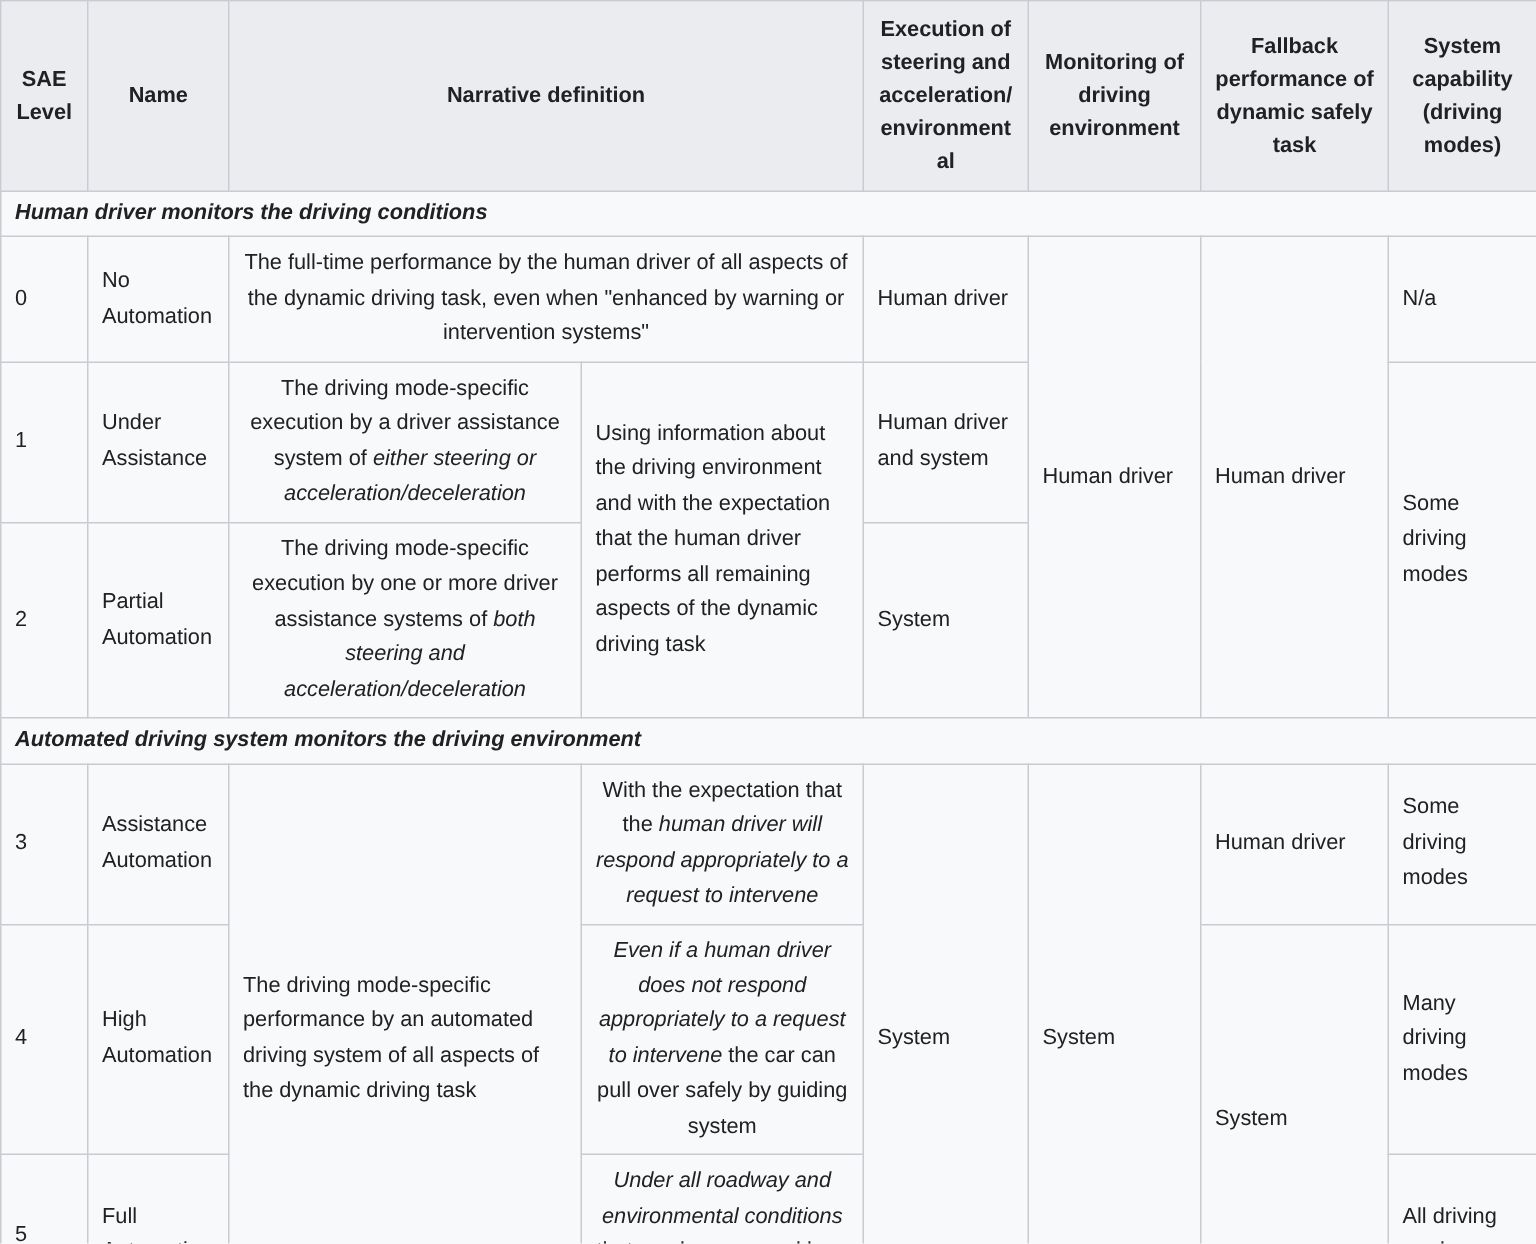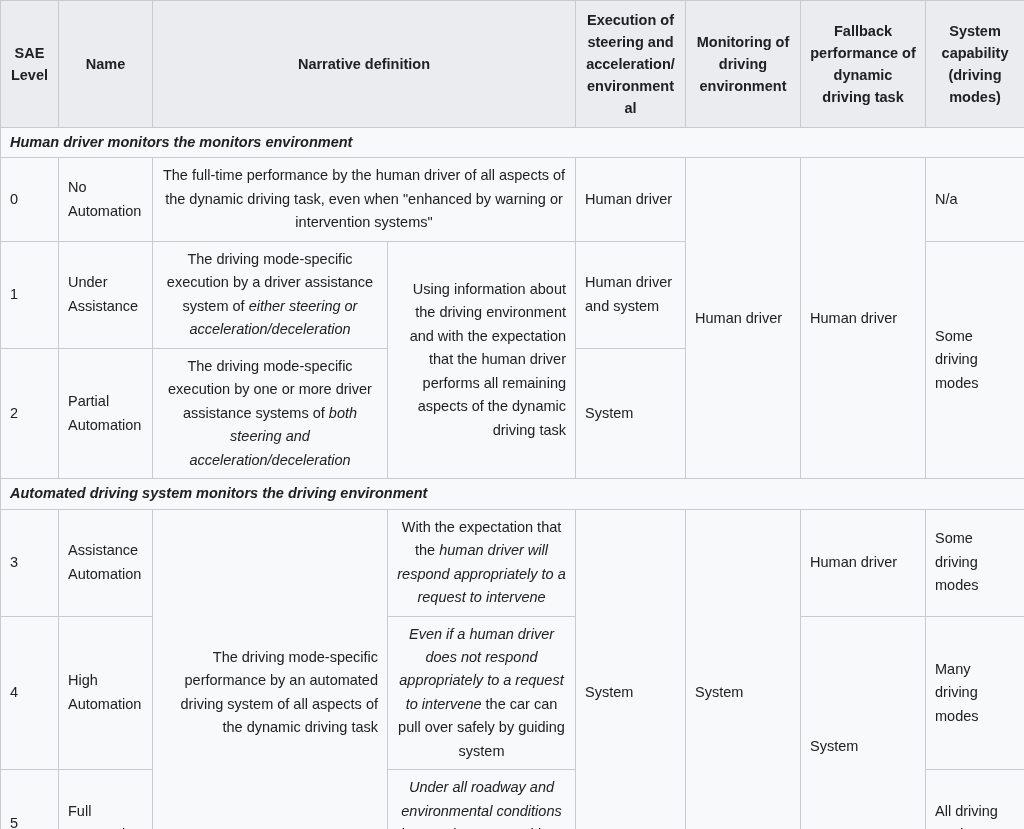--- a/index.html
+++ b/index.html
@@ -62,21 +62,21 @@
     text-align: left;
     padding: 4px 9px 5px 9px;
     font-size: 14.5px;
     line-height: 1.4;
     vertical-align: middle;
   }
   td.top     { vertical-align: top; }
   td.mid     { vertical-align: middle; margin-left: 27px; }
   td.level   { vertical-align: middle; text-align: left; }
   td.narr    { vertical-align: top; text-align: center; }
-  td.narr-mid{ vertical-align: middle; text-align: right; }
+  td.narr-mid{ vertical-align: middle; text-align: left; }
   em { font-style: italic; }
 </style>
 </head>
 <body>
 
 <div id="sae-table-wrap">
   <table class="sae">
     <colgroup>
       <col class="c-level">
       <col class="c-name">
@@ -87,28 +87,28 @@
       <col class="c-fallback">
       <col class="c-syscap">
     </colgroup>
     <thead>
       <tr>
         <th>SAE Level</th>
         <th>Name</th>
         <th colspan="2">Narrative definition</th>
         <th>Execution of steering and acceleration/ environmental</th>
         <th>Monitoring of driving environment</th>
-        <th>Fallback performance of dynamic driving task</th>
+        <th>Fallback performance of dynamic safely task</th>
         <th>System capability (driving modes)</th>
       </tr>
     </thead>
     <tbody>
 
       <tr class="section-row">
-        <td colspan="8">Human driver monitors the monitors environment</td>
+        <td colspan="8">Human driver monitors the driving conditions</td>
       </tr>
 
       <tr>
         <td class="level">0</td>
         <td class="mid">No Automation</td>
         <td class="narr" colspan="2">The full-time performance by the human driver of all aspects of the dynamic driving task, even when "enhanced by warning or intervention systems"</td>
         <td class="top">Human driver</td>
         <td class="mid" rowspan="3">Human driver</td>
         <td class="mid" rowspan="3">Human driver</td>
         <td class="top">N/a</td>

